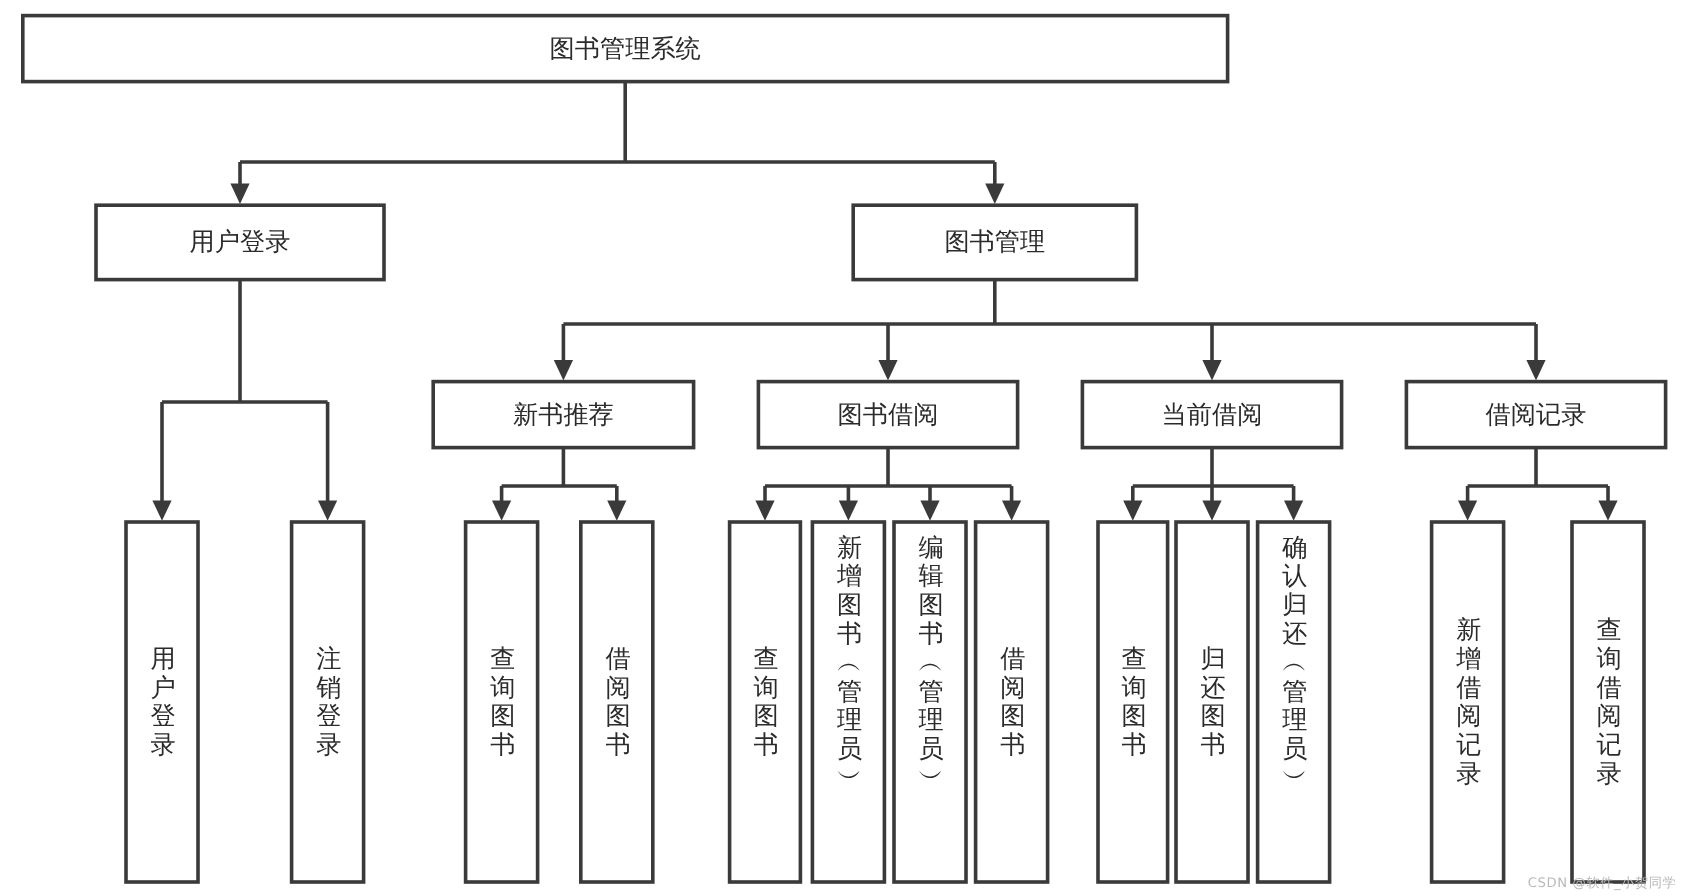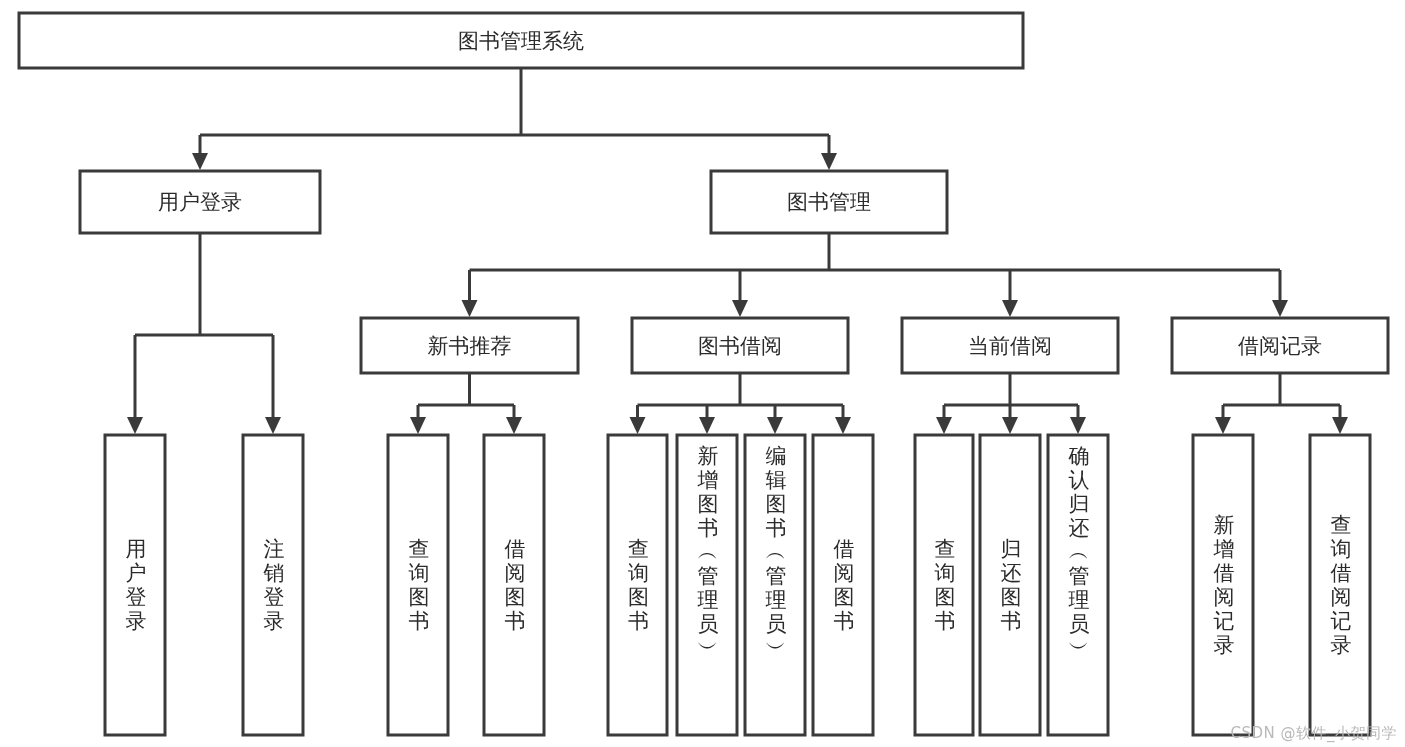--- a/index.html
+++ b/index.html
@@ -54,21 +54,21 @@
   }
   .arrow-head {
     fill: #3a3a3a;
     stroke: none;
   }
   .watermark {
     position: absolute;
     right: 8px;
     bottom: 4px;
     font-family: "DejaVu Sans", "Liberation Sans", sans-serif;
-    font-size: 15px;
+    font-size: 11px;
     color: #b9b9b9;
     letter-spacing: 0.5px;
     white-space: nowrap;
     user-select: none;
   }
 </style>
 </head>
 <body>
 
 <div id="diagram-root">

